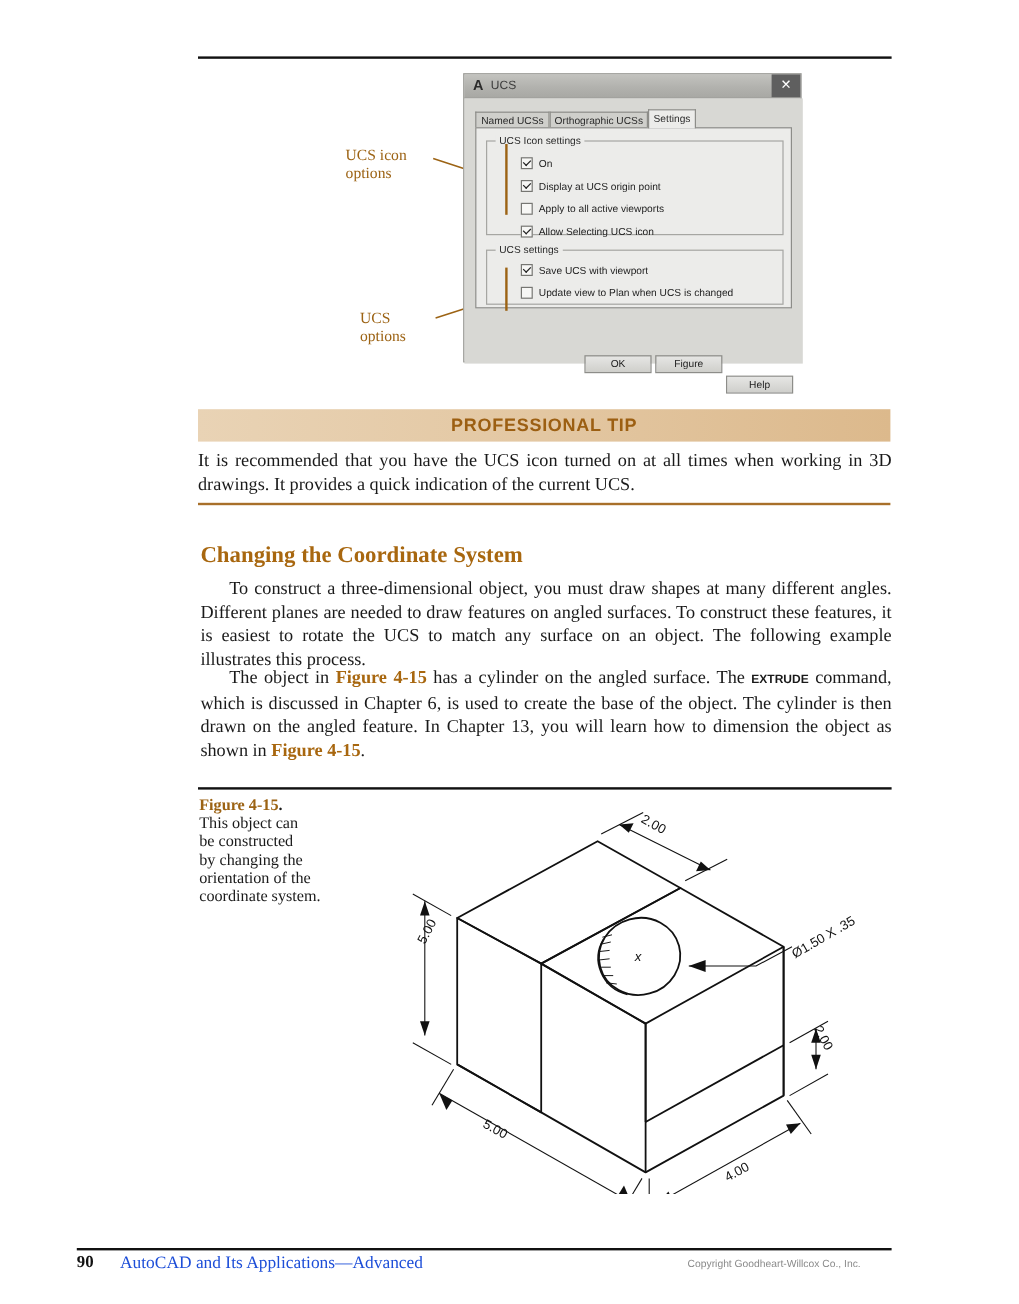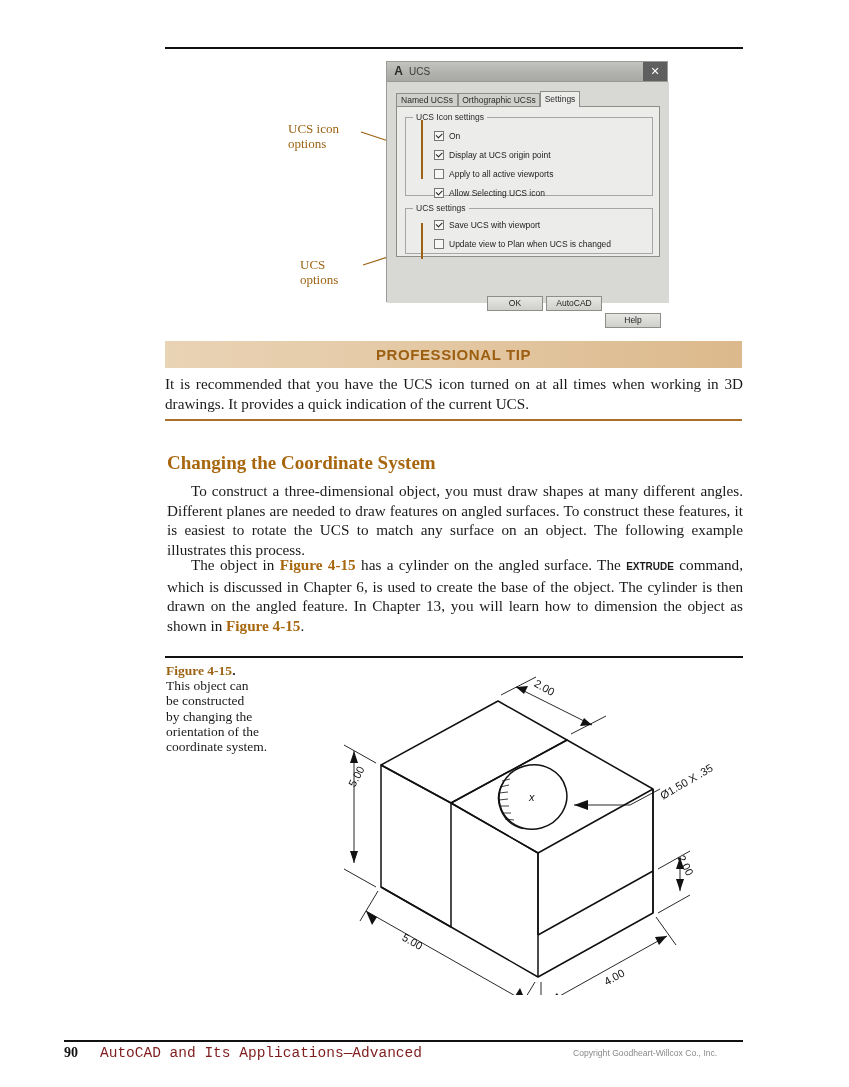--- a/index.html
+++ b/index.html
@@ -286,23 +286,23 @@
     position: absolute;
     left: 64px; top: 1045px;
     font-family: "Liberation Serif", serif;
     font-weight: bold;
     font-size: 14px;
     color: #111;
   }
   .footer-title {
     position: absolute;
     left: 100px; top: 1045px;
-    font-family: Liberation Mono, monospace;
+    font-family: Liberation Serif, serif;
     font-size: 14.5px;
-    color: #7f1d1d;
+    color: #1d4ed8;
   }
   .footer-copy {
     position: absolute;
     left: 573px; top: 1048px;
     font-family: "Liberation Sans", sans-serif;
     font-size: 8.6px;
     color: #8a8a8a;
   }
 
   
@@ -395,21 +395,21 @@
             <span class="cbox"></span>
             <span class="cblabel">Update view to Plan when UCS is changed</span>
           </div>
         </div>
       </div>
 
       <div class="brack" style="left:34px; top:38px; height:59px;"></div>
       <div class="brack" style="left:34px; top:141px; height:36px;"></div>
 
       <div class="dlgbtn" style="left:100px;">OK</div>
-      <div class="dlgbtn" style="left:159px;">AutoCAD</div>
+      <div class="dlgbtn" style="left:159px;">Figure</div>
       <div class="dlgbtn" style="left:218px;margin-top:17px;">Help</div>
     </div>
   </div>
 
   <div class="tip-bar">
     <div class="tip-title">PROFESSIONAL TIP</div>
   </div>
   <div class="tip-text">It is recommended that you have the UCS icon turned on at all times when working in 3D drawings. It provides a quick indication of the current UCS.</div>
   <div class="rule-brown" style="left:165px; top:419px; width:577px;"></div>
 

